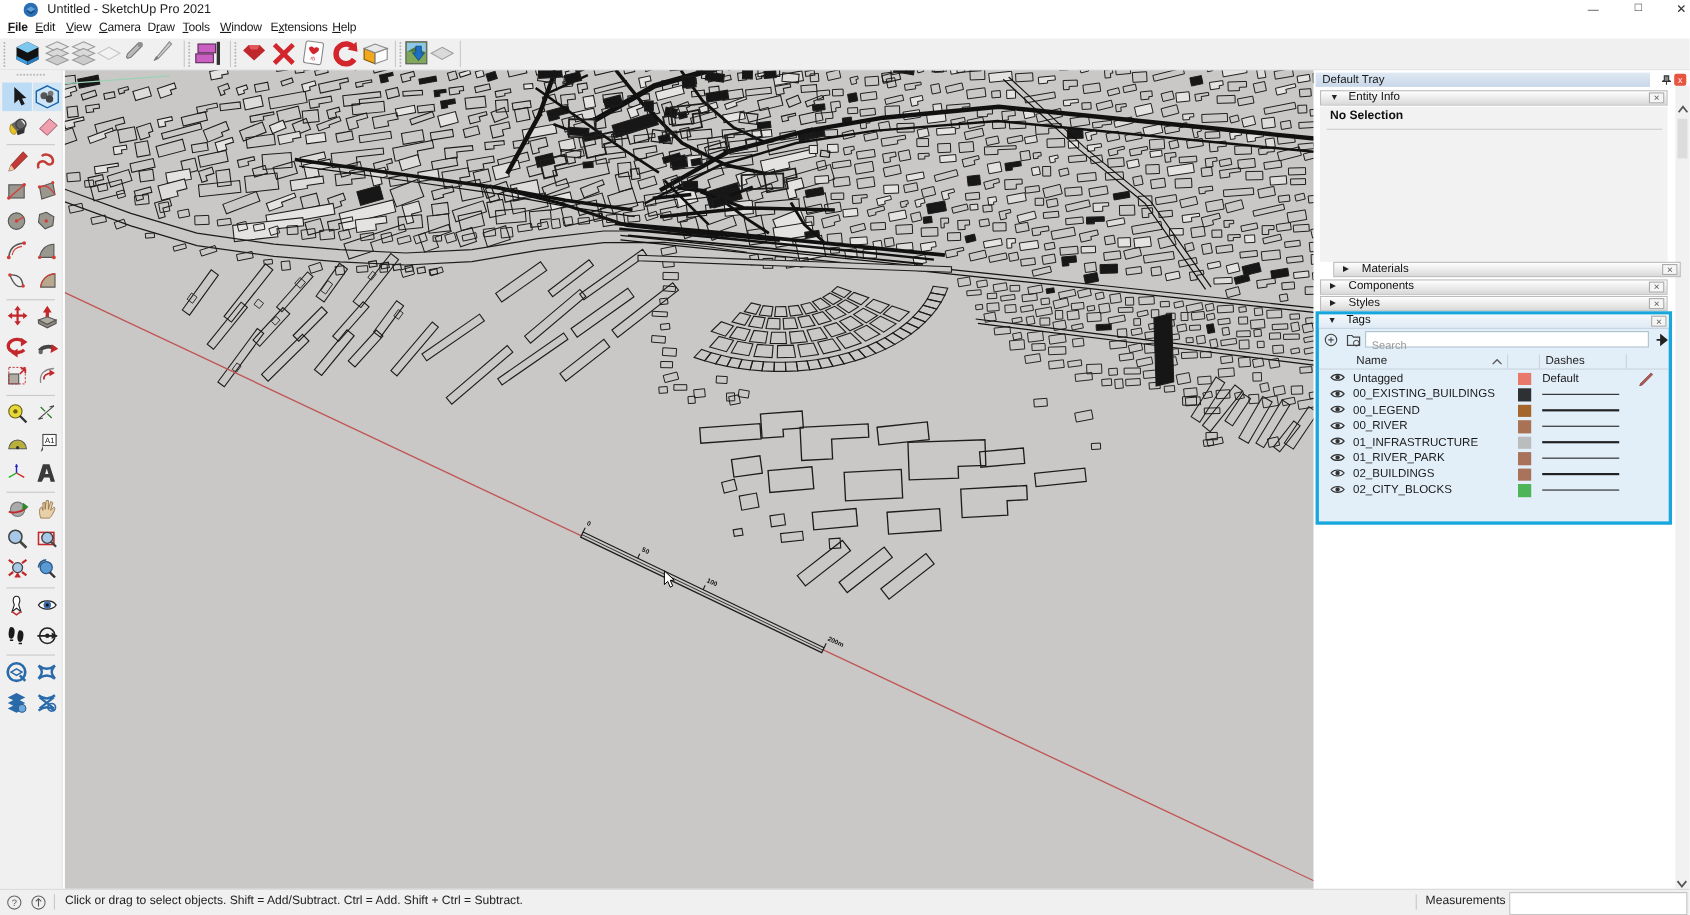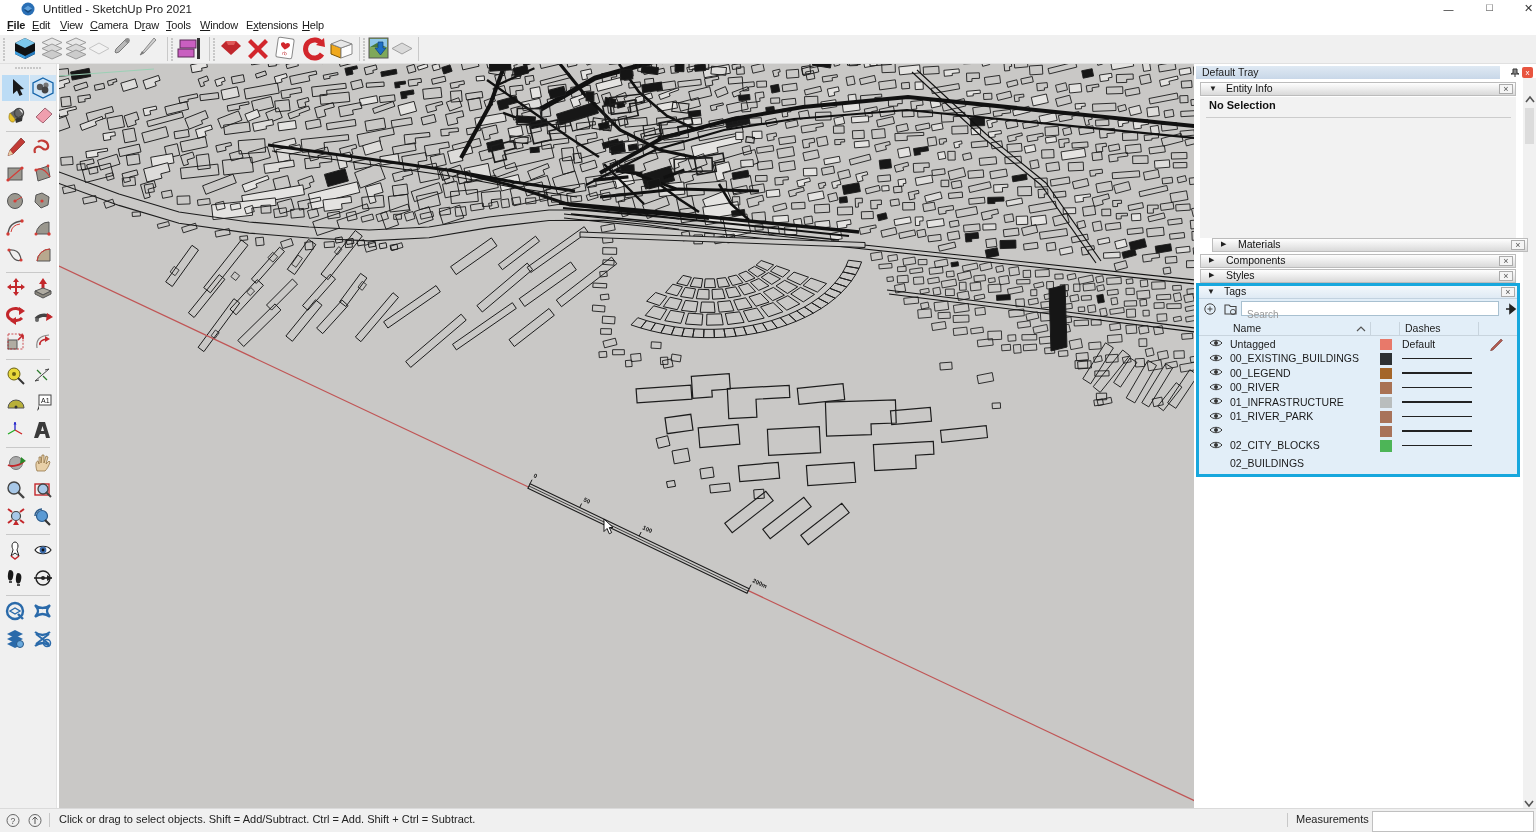--- a/index.html
+++ b/index.html
@@ -1585,21 +1585,21 @@
       <div class="abs" style="left:184px;top:1.5px;width:12px;height:11.5px;background:#a8735a;"></div>
       <div class="abs" style="left:206px;top:6px;width:70px;height:1.6px;background:#222;"></div>
     </div>
     <div class="trow" style="top:360.0px;">
       <span class="abs" style="left:13px;top:1px;">
         <svg width="14" height="10" style="vertical-align:-1px">
           <path d="M1,5 C4,1.4 10,1.4 13,5 C10,8.6 4,8.6 1,5 Z" fill="none" stroke="#333" stroke-width="1"></path>
           <circle cx="7" cy="5" r="2" fill="#333"></circle>
         </svg>
       </span>
-      <span class="abs" style="left:34px;top:0.5px;margin-top:32px;">02_BUILDINGS</span>
+      <span class="abs" style="left:34px;top:0.5px;">02_BUILDINGS</span>
       <div class="abs" style="left:184px;top:1.5px;width:12px;height:11.5px;background:#a8735a;"></div>
       <div class="abs" style="left:206px;top:6px;width:70px;height:1.6px;background:#222;"></div>
     </div>
     <div class="trow" style="top:374.5px;">
       <span class="abs" style="left:13px;top:1px;">
         <svg width="14" height="10" style="vertical-align:-1px">
           <path d="M1,5 C4,1.4 10,1.4 13,5 C10,8.6 4,8.6 1,5 Z" fill="none" stroke="#333" stroke-width="1"></path>
           <circle cx="7" cy="5" r="2" fill="#333"></circle>
         </svg>
       </span>

